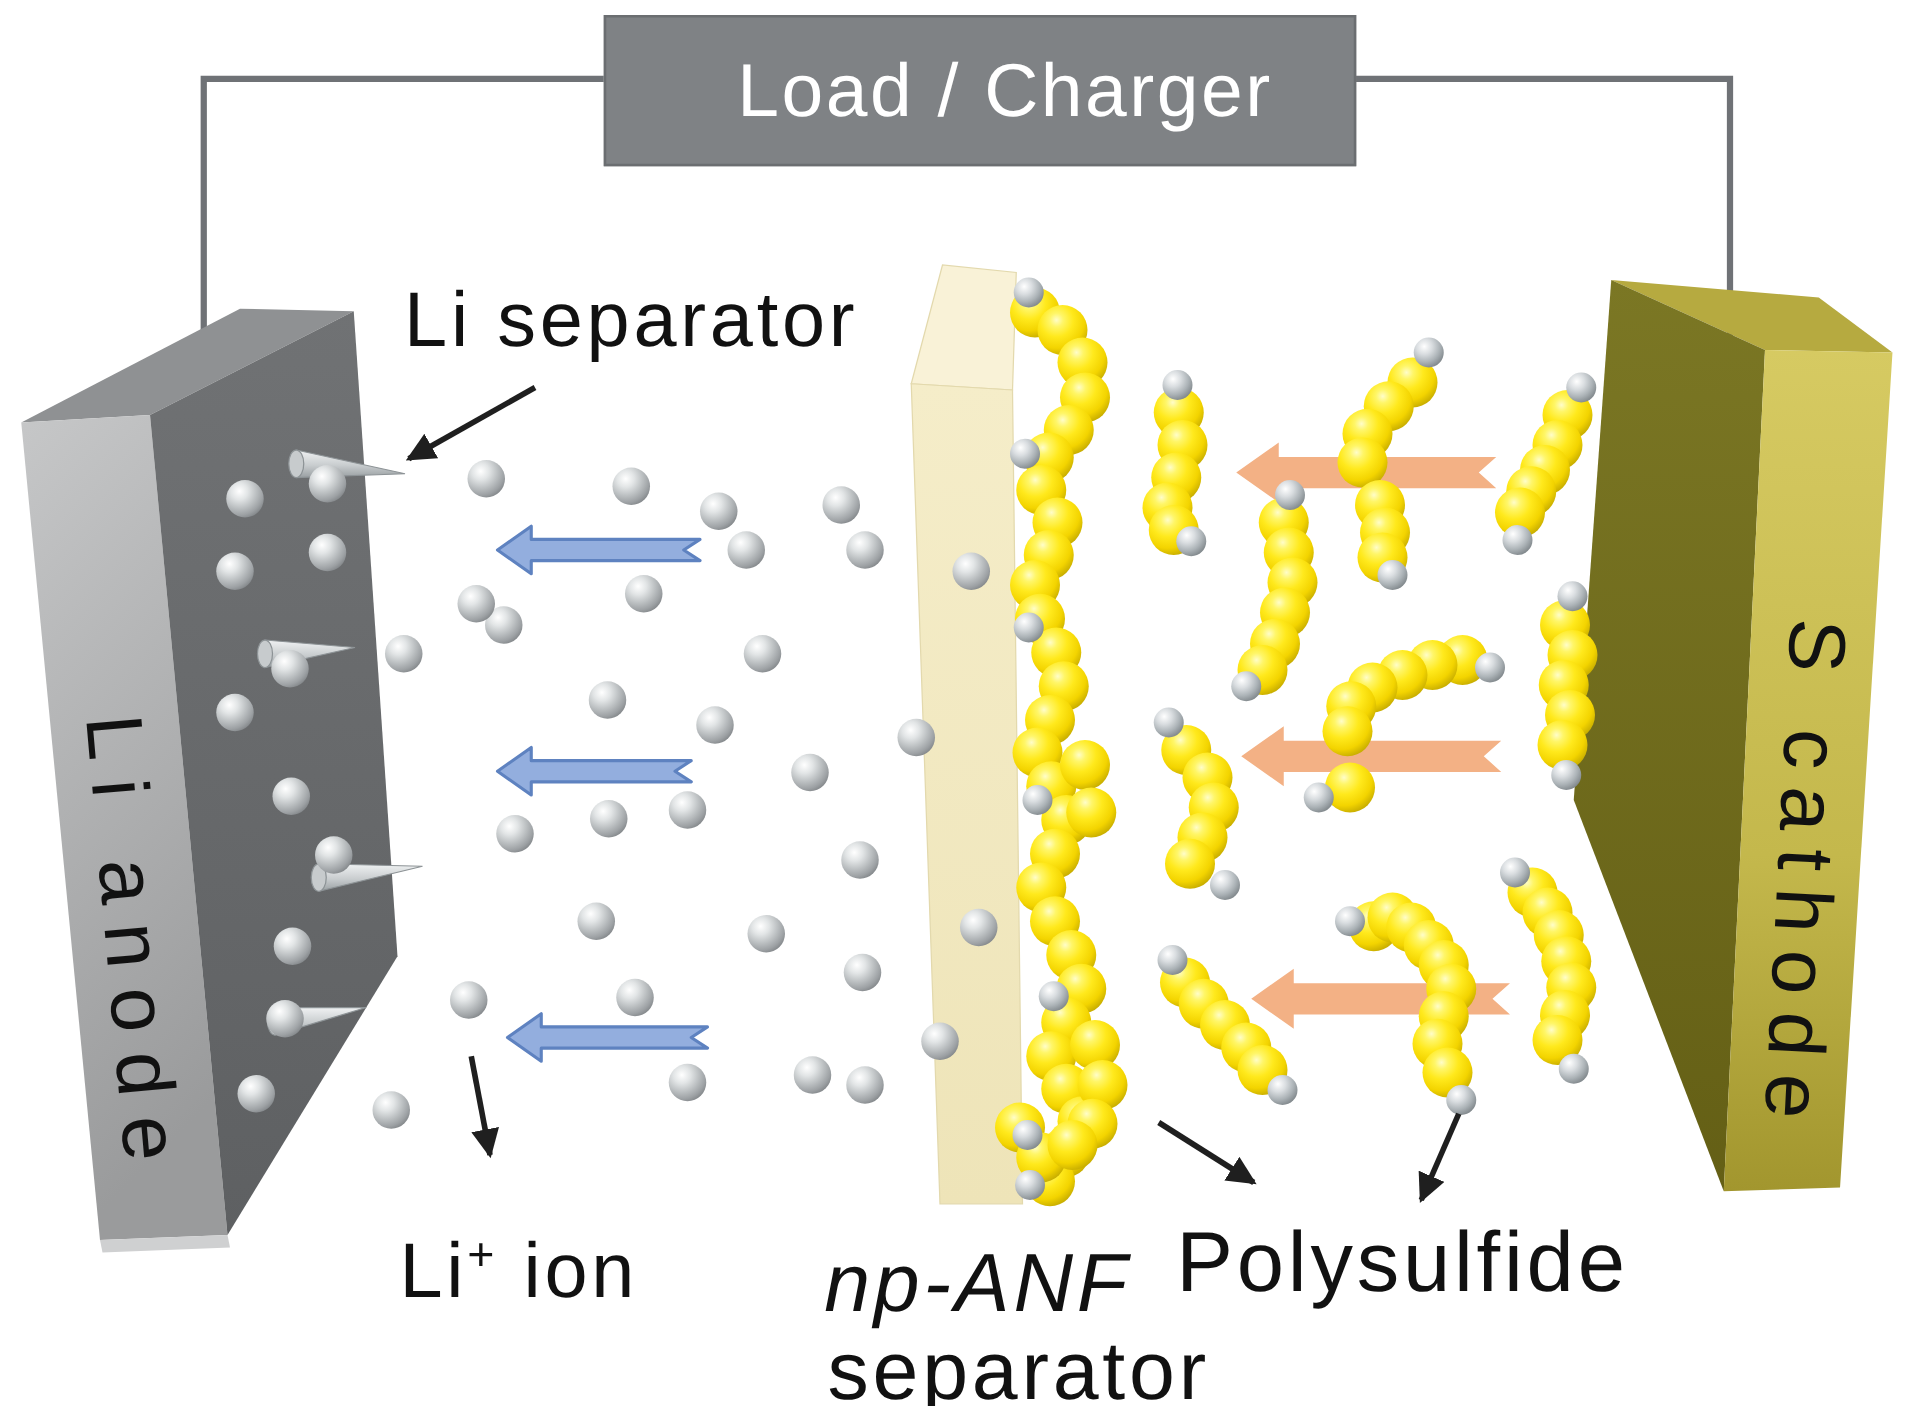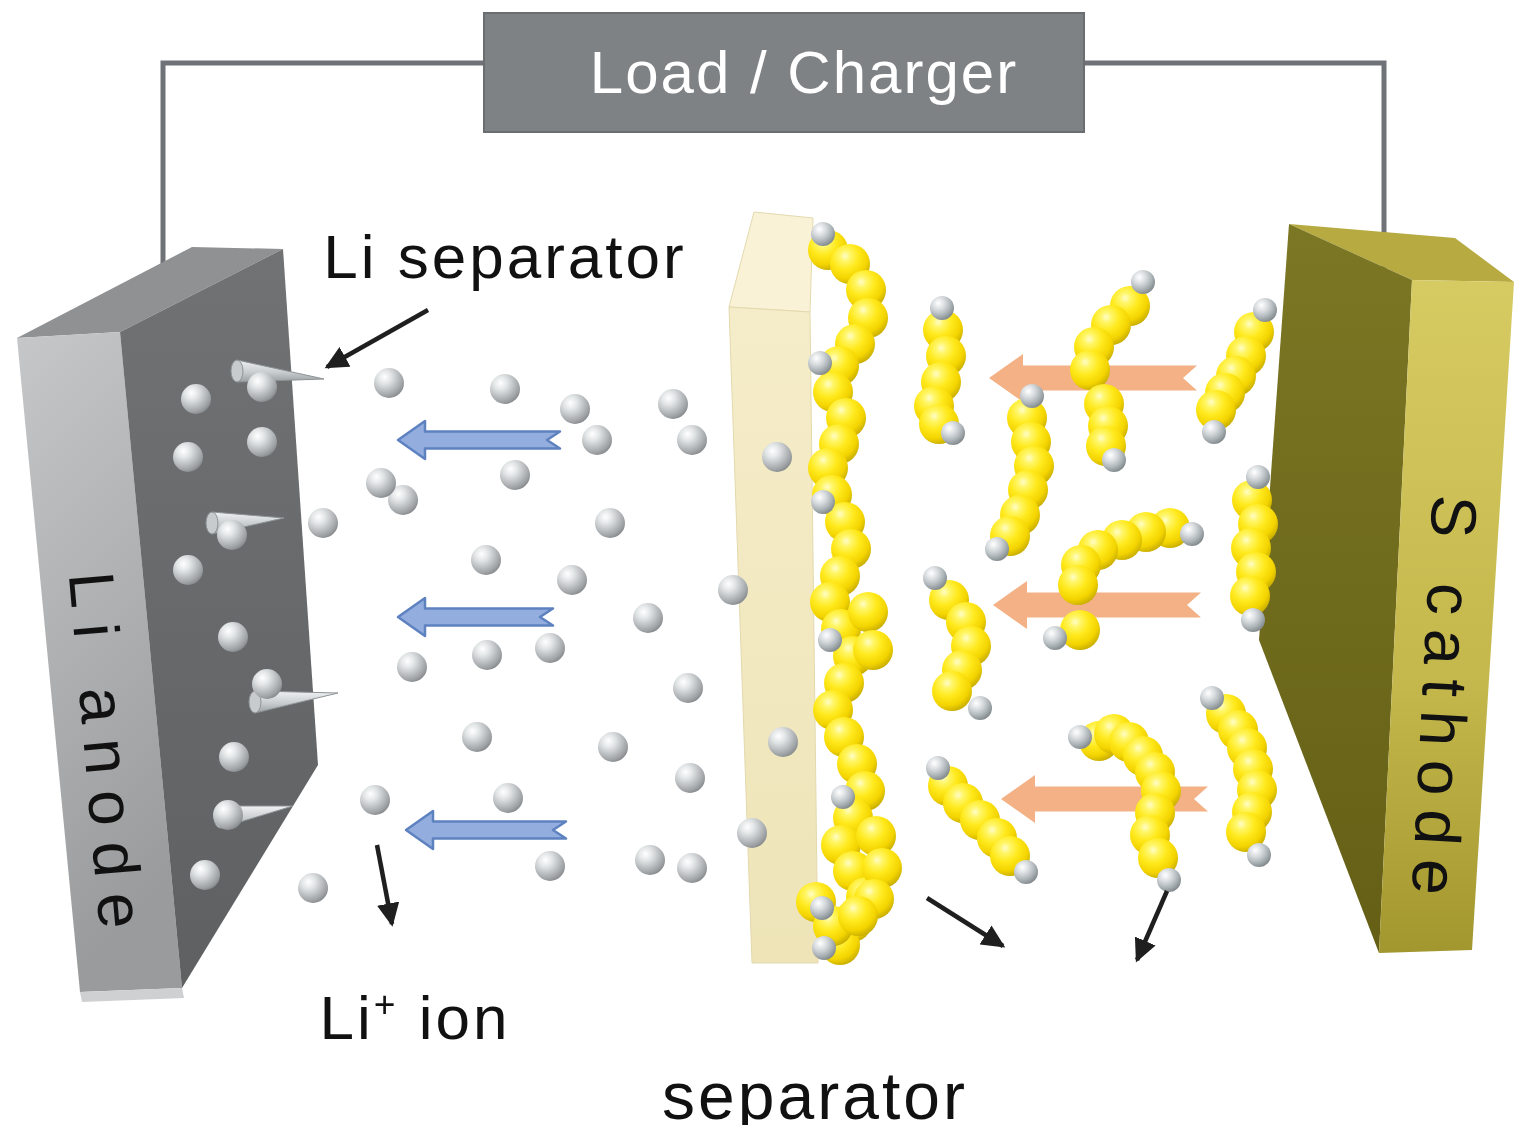--- a/index.html
+++ b/index.html
@@ -300,15 +300,17 @@
   </svg>
 
   <div id="load-box">
     <span>Load / Charger</span>
   </div>
 
   <div class="lbl" id="lbl-li-anode">Li anode</div>
   <div class="lbl" id="lbl-s-cathode">S cathode</div>
   <div class="lbl" id="lbl-li-dendrite">Li separator</div>
   <div class="lbl" id="lbl-li-ion"><span>Li</span><sup>+</sup><span> ion</span></div>
+  <div class="lbl" id="lbl-np-anf">np-ANF</div>
   <div class="lbl" id="lbl-separator">separator</div>
+  <div class="lbl" id="lbl-polysulfide">Polysulfide</div>
 
 </div>
 
 </body></html>

